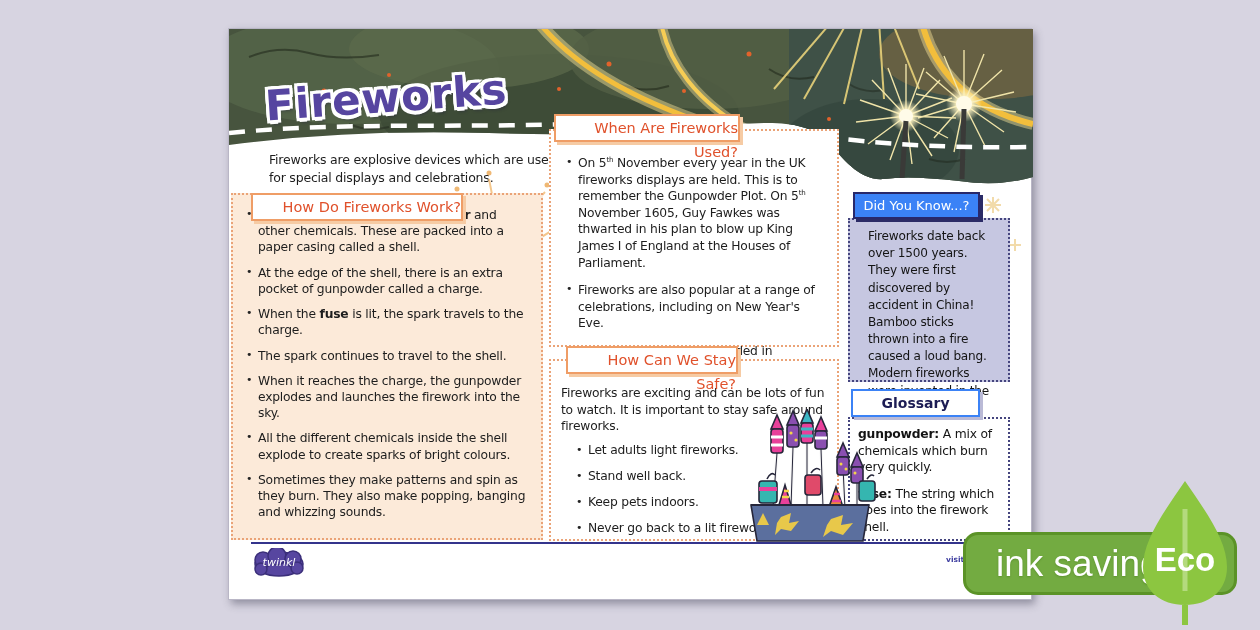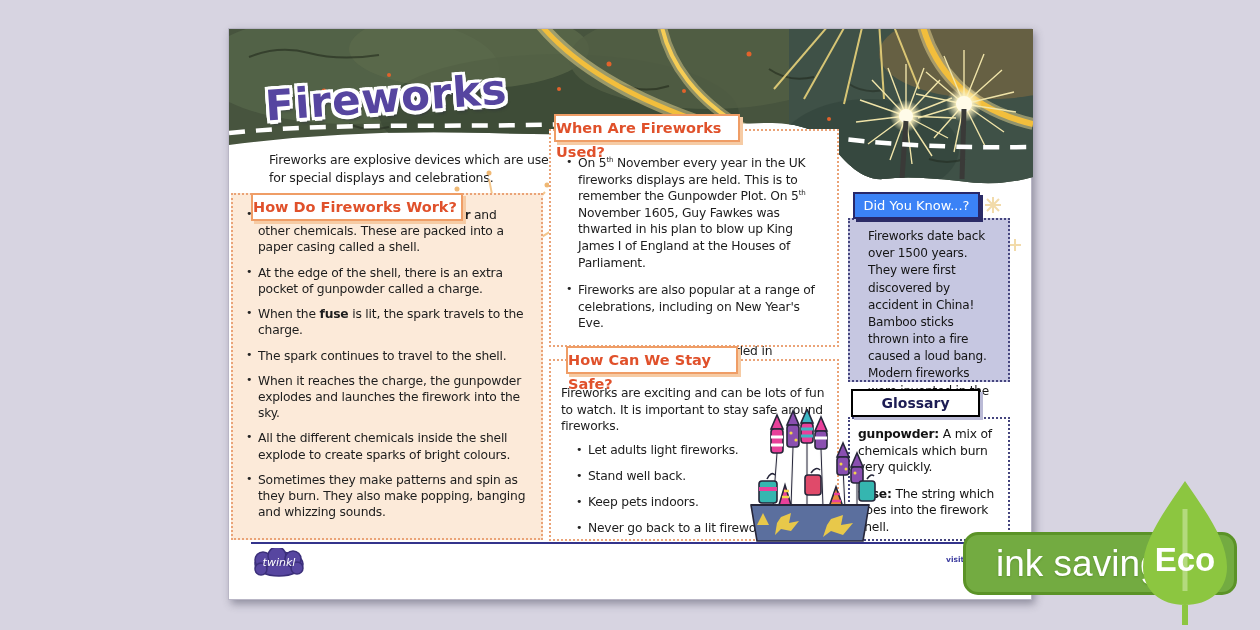--- a/index.html
+++ b/index.html
@@ -22,30 +22,30 @@
       -3px -3px 0 #fff, 3px -3px 0 #fff, -3px 3px 0 #fff, 3px 3px 0 #fff,
       -3px 0 0 #fff, 3px 0 0 #fff, 0 -3px 0 #fff, 0 4px 0 #fff,
       2px 5px 3px rgba(40,40,60,.5);
   }
 
   
   .dotbox-orange { border:2px dotted #eaa377; }
   .dotbox-purple { border:2px dotted #45457e; }
   .header-orange {
     position:absolute; background:#fff; border:2px solid #ef9d66;
-    box-shadow:3px 3px 0 #f6cba4; color:#e0512b; font-weight:bold;
-    text-align:left; font-size:14.5px; line-height:24px; height:28px; z-index:5;
+    box-shadow:3px 3px 0 #f6cba4; color:#e0512b; font-weight:normal;
+    text-align:right; font-size:14.5px; line-height:24px; height:28px; z-index:5;
   }
   .header-purple {
     position:absolute; background:#3b82f6; border:2px solid #28286b;
     box-shadow:3px 3px 0 #2b2b66; color:#ffffff; font-weight:normal;
     text-align:center; font-size:13px; line-height:23px; height:27px; z-index:5;
   }
   .header-glossary {
-    position:absolute; background:#ffffff; border:2px solid #000000;
+    position:absolute; background:#ffffff; border:2px solid #3b82f6;
     box-shadow:3px 3px 0 #babad6; color:#1c1c54; font-weight:bold;
     text-align:center; font-size:14px; line-height:24px; height:28px; z-index:5;
   }
 
   .intro {
     position:absolute; left:40px; top:122px; width:296px;
     font-size:12.5px; line-height:1.45; color:#1d1d1d; letter-spacing:-.2px;
   }
 
   .box-howwork {

